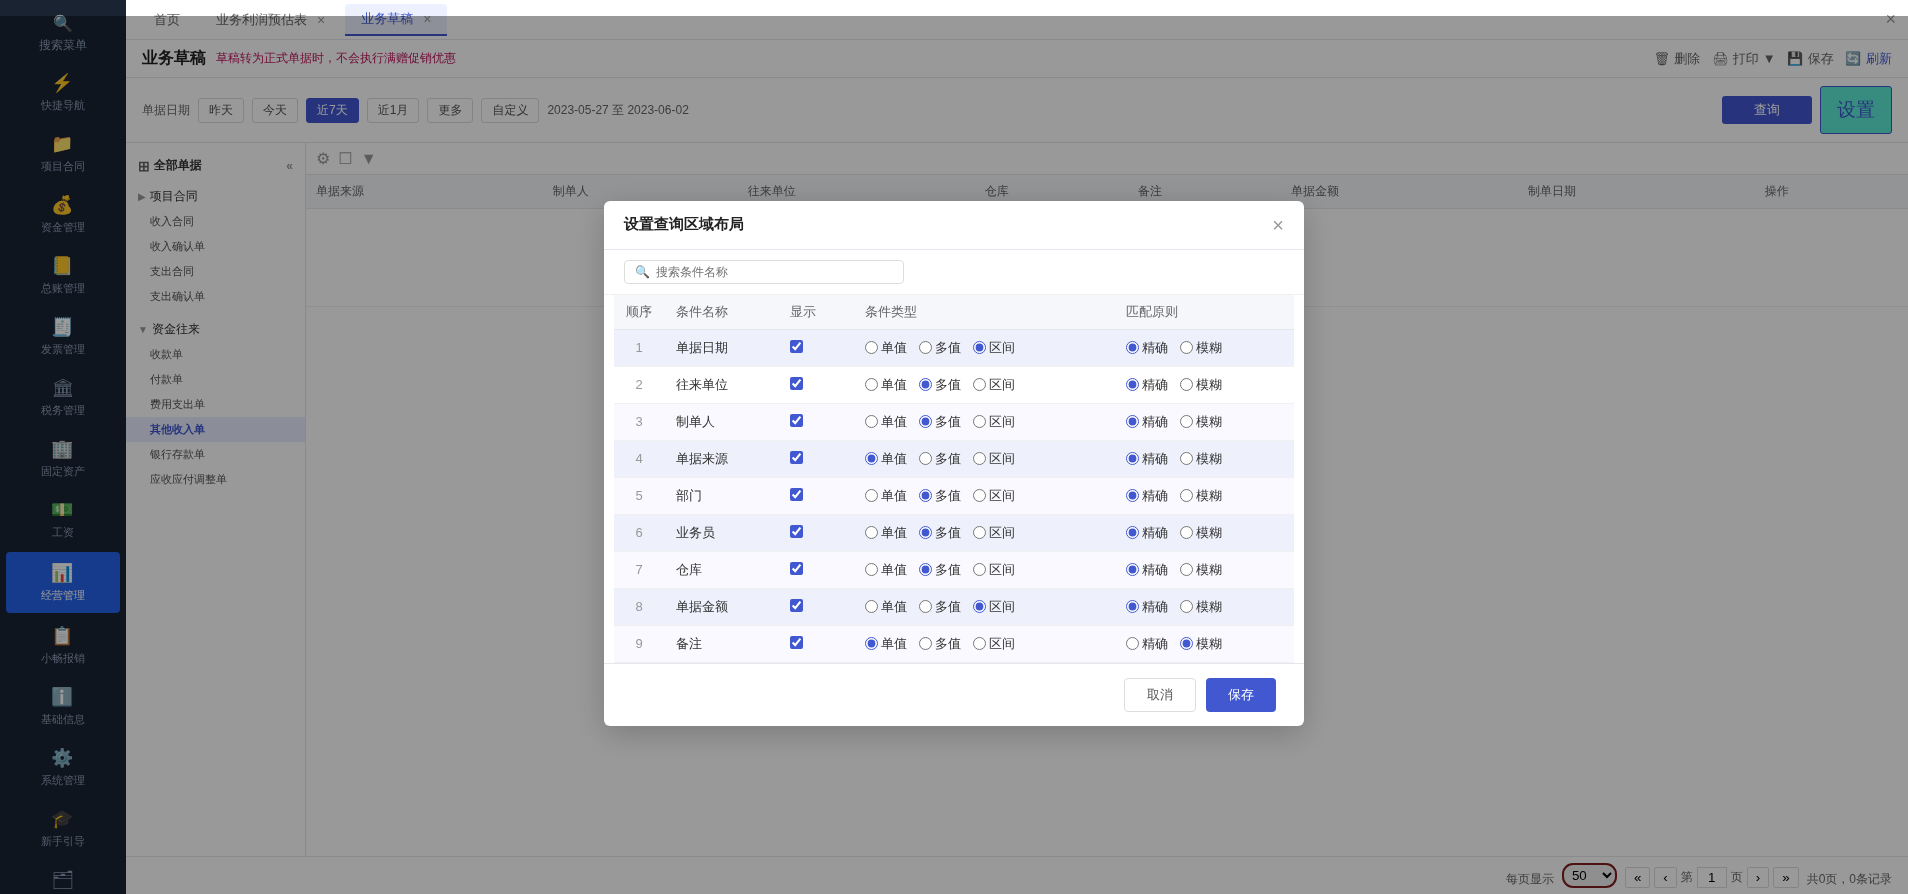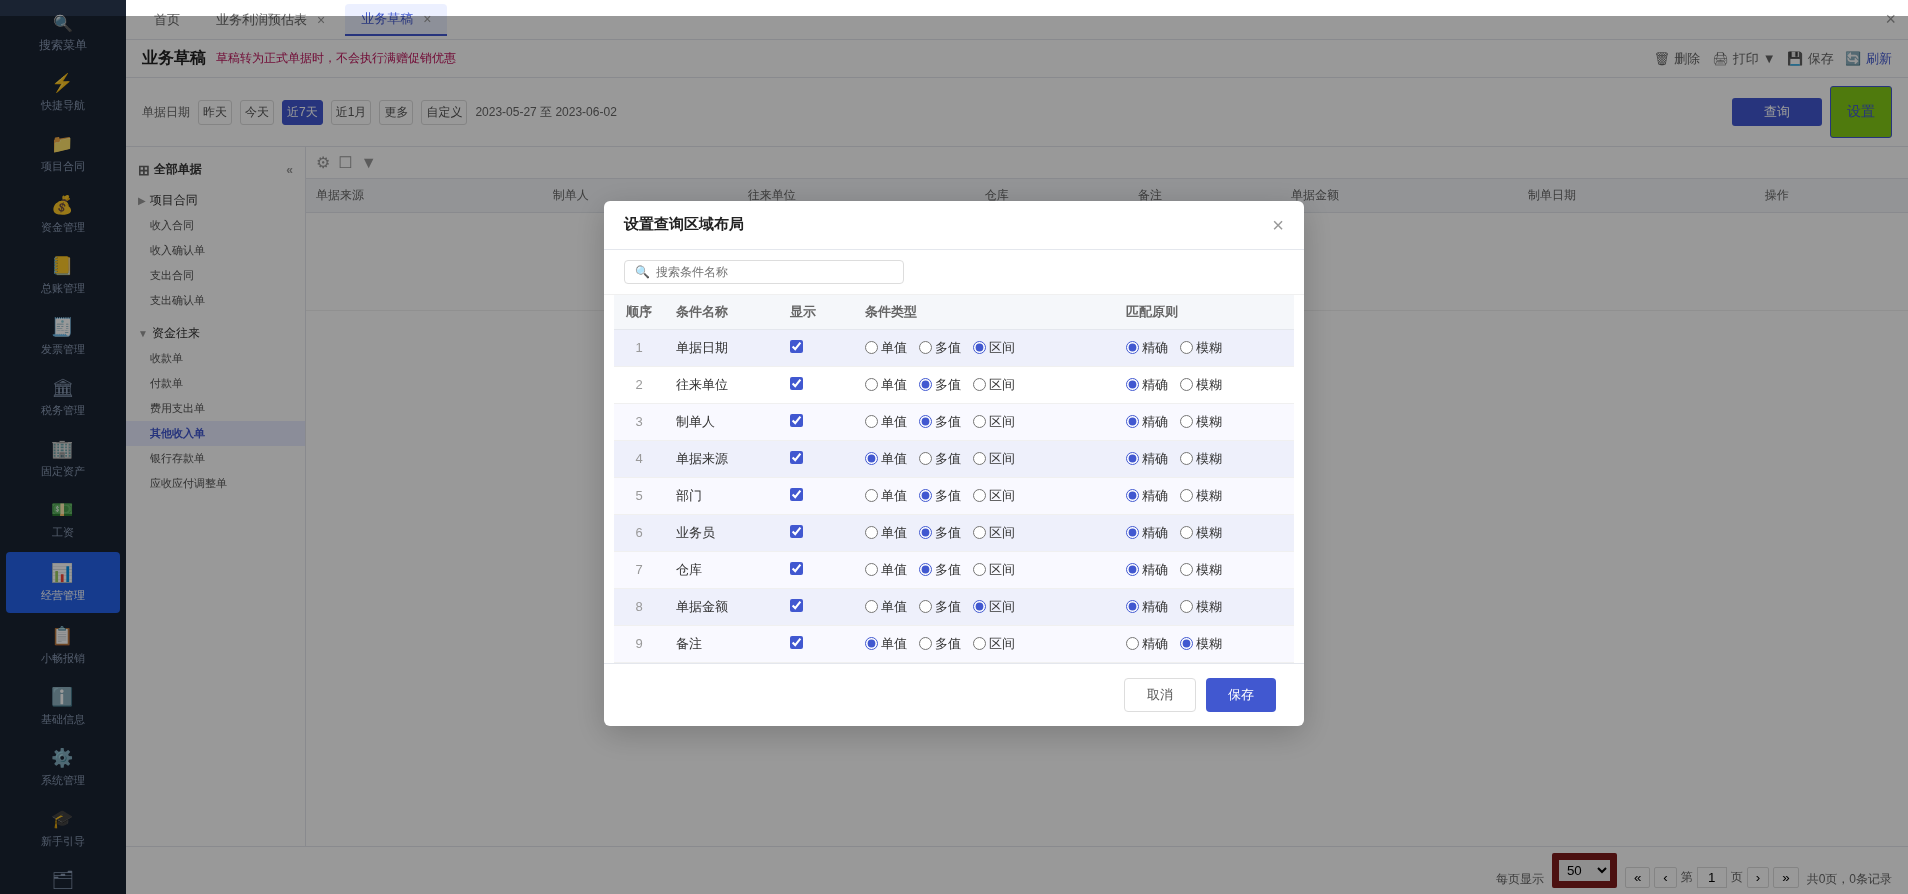--- a/index.html
+++ b/index.html
@@ -30,25 +30,25 @@
     .page-header { display: flex; align-items: center; background: #fff; padding: 8px 16px; border-bottom: 1px solid #e4e7ed; gap: 10px; }
     .page-title { font-size: 16px; font-weight: bold; color: #222; }
     .page-subtitle { font-size: 12px; color: #be185d; }
     .header-actions { margin-left: auto; display: flex; gap: 12px; align-items: center; color: #666; font-size: 13px; cursor: pointer; }
     .header-actions span { display: flex; align-items: center; gap: 4px; }
     .header-actions .btn-refresh { color: #4158d0; }
 
     
     .filter-bar { background: #fff; padding: 8px 16px; display: flex; align-items: center; gap: 8px; border-bottom: 1px solid #e4e7ed; }
     .filter-label { color: #666; font-size: 12px; }
-    .filter-btn { padding: 3px 4px; border: 1px solid #ddd; border-radius: 3px; cursor: pointer; font-size: 12px; background: #fff; color: #555; }
+    .filter-btn { padding: 3px 10px; border: 1px solid #ddd; border-radius: 3px; cursor: pointer; font-size: 12px; background: #fff; color: #555; }
     .filter-btn.active { background: #4158d0; color: #fff; border-color: #4158d0; }
     .filter-date { font-size: 12px; color: #666; }
     .query-btn { margin-left: auto; background: #4158d0; color: #fff; border: none; padding: 5px 32px; border-radius: 3px; cursor: pointer; font-size: 13px; }
-    .set-btn { background: #84cc16; color: #4158d0; border: 1px solid #4158d0; padding: 16px 16px; border-radius: 3px; cursor: pointer; font-size: 14px; }
+    .set-btn { background: #5eead4; color: #4158d0; border: 1px solid #4158d0; padding: 10px 16px; border-radius: 3px; cursor: pointer; font-size: 19px; }
 
     
     .content { display: flex; flex: 1; overflow: hidden; }
 
     
     .left-panel { width: 180px; background: #fff; border-right: 1px solid #e4e7ed; padding: 8px 0; flex-shrink: 0; overflow-y: auto; }
     .left-panel-header { display: flex; align-items: center; padding: 6px 12px; font-weight: bold; color: #333; gap: 6px; justify-content: space-between; }
     .left-panel-header .collapse { color: #999; cursor: pointer; }
     .left-panel-group { padding: 4px 0; }
     .left-panel-group-title { padding: 4px 12px; color: #333; font-size: 12px; cursor: pointer; display: flex; align-items: center; gap: 4px; }
@@ -87,21 +87,21 @@
     .dialog-tab.active { color: #4158d0; border-bottom: 2px solid #4158d0; }
 
     
     .dialog-search { padding: 10px 20px; border-bottom: 1px solid #f0f0f0; }
     .search-input-wrap { display: flex; align-items: center; border: 1px solid #ddd; border-radius: 4px; padding: 4px 10px; gap: 6px; width: 280px; }
     .search-input-wrap input { border: none; outline: none; font-size: 12px; color: #333; width: 200px; }
 
     
     .dialog-table-wrap { flex: 1; overflow-y: auto; padding: 0 10px; }
     .config-table { width: 100%; border-collapse: collapse; font-size: 13px; }
-    .config-table thead tr th { background: #f5f7fa; border-bottom: 1px solid #e4e7ed; padding: 8px 12px; text-align: left; color: #666; font-weight: bold; white-space: nowrap; }
+    .config-table thead tr th { background: #f5f7fa; border-bottom: 1px solid #e4e7ed; padding: 8px 12px; text-align: left; color: #666; font-weight: normal; white-space: nowrap; }
     .config-table tbody tr { border-bottom: 1px solid #f0f0f0; }
     .config-table tbody tr:nth-child(odd) { background: #f9f9ff; }
     .config-table tbody tr:nth-child(even) { background: #fff; }
     .config-table td { padding: 9px 12px; vertical-align: middle; color: #333; }
     .config-table td:first-child { text-align: center; color: #999; width: 40px; }
 
     
     .radio-group { display: flex; gap: 12px; align-items: center; }
     .radio-item { display: flex; align-items: center; gap: 3px; cursor: pointer; white-space: nowrap; }
     .radio-item input[type=radio] { accent-color: #4158d0; cursor: pointer; }
@@ -283,21 +283,21 @@
                 <td colspan="8" class="no-data">未找到任何业务草稿</td>
               </tr>
             </tbody>
           </table>
         </div>
       </div>
     </div>
 
     <div class="bottom-bar">
       <span>每页显示</span>
-      <select style="border:7px solid #7f1d1d;border-radius:2px;padding:2px 4px;">
+      <select style="border:2px solid #7f1d1d;border-radius:11px;padding:2px 4px;">
         <option>50</option>
         <option>100</option>
       </select>
       <div class="page-nav">
         <button>«</button>
         <button>‹</button>
         <span>第</span>
         <input type="text" value="1" style="width: 30px; border: 1px solid rgb(221, 221, 221); text-align: center; padding: 2px;">
         <span>页</span>
         <button>›</button>

